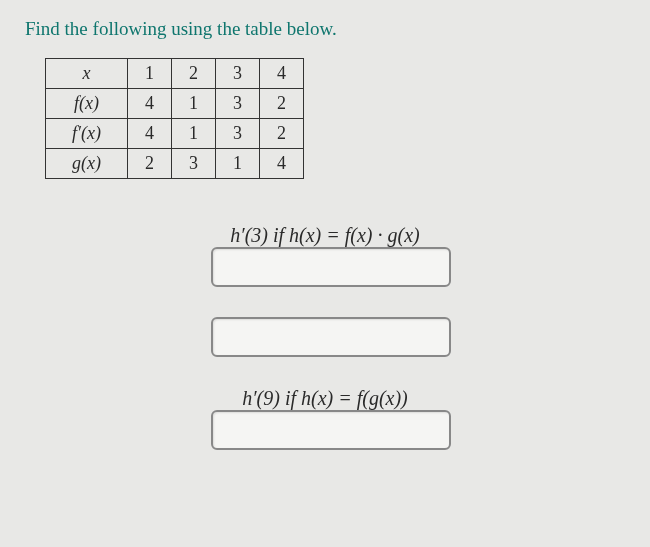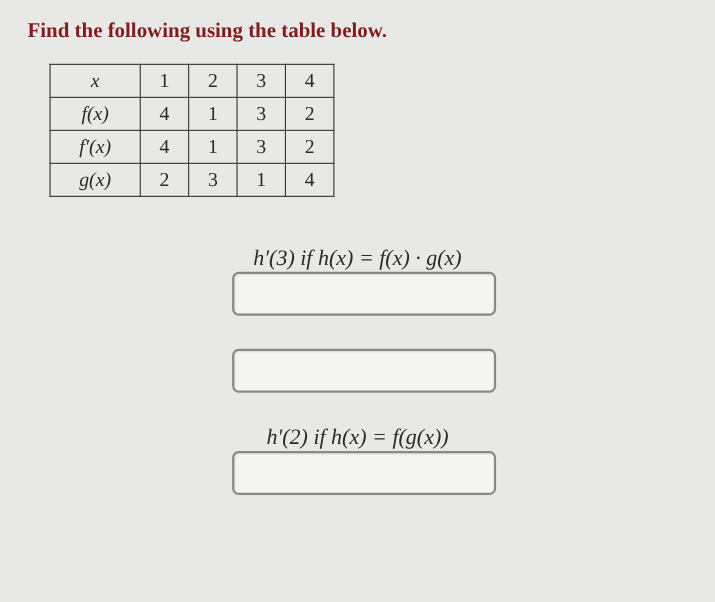--- a/index.html
+++ b/index.html
@@ -12,22 +12,21 @@
       height: 547px;
       background: #e8e8e6;
       font-family: Georgia, 'Times New Roman', serif;
       color: #2a2a2a;
       padding: 18px 25px;
       position: relative;
     }
     .title {
       font-size: 19px;
       margin-bottom: 18px;
-      color: #7f1d1d;
-      font-weight: bold;
+      color: #0f766e;
     }
     .tbl {
       border-collapse: collapse;
       margin-left: 20px;
       margin-bottom: 45px;
     }
     .tbl td {
       border: 1px solid #333;
       text-align: center;
       height: 30px;
@@ -117,15 +116,15 @@
 <div class="question">
   <span class="math">h′(3) if h(x) = f(x) · g(x)</span>
   <span class="answer-box"></span>
 </div>
 
 <div class="question">
   <span class="answer-box"></span>
 </div>
 
 <div class="question">
-  <span class="math">h′(2) if h(x) = f(g(x))</span>
+  <span class="math">h′(9) if h(x) = f(g(x))</span>
   <span class="answer-box"></span>
 </div>
 
 </body></html>

